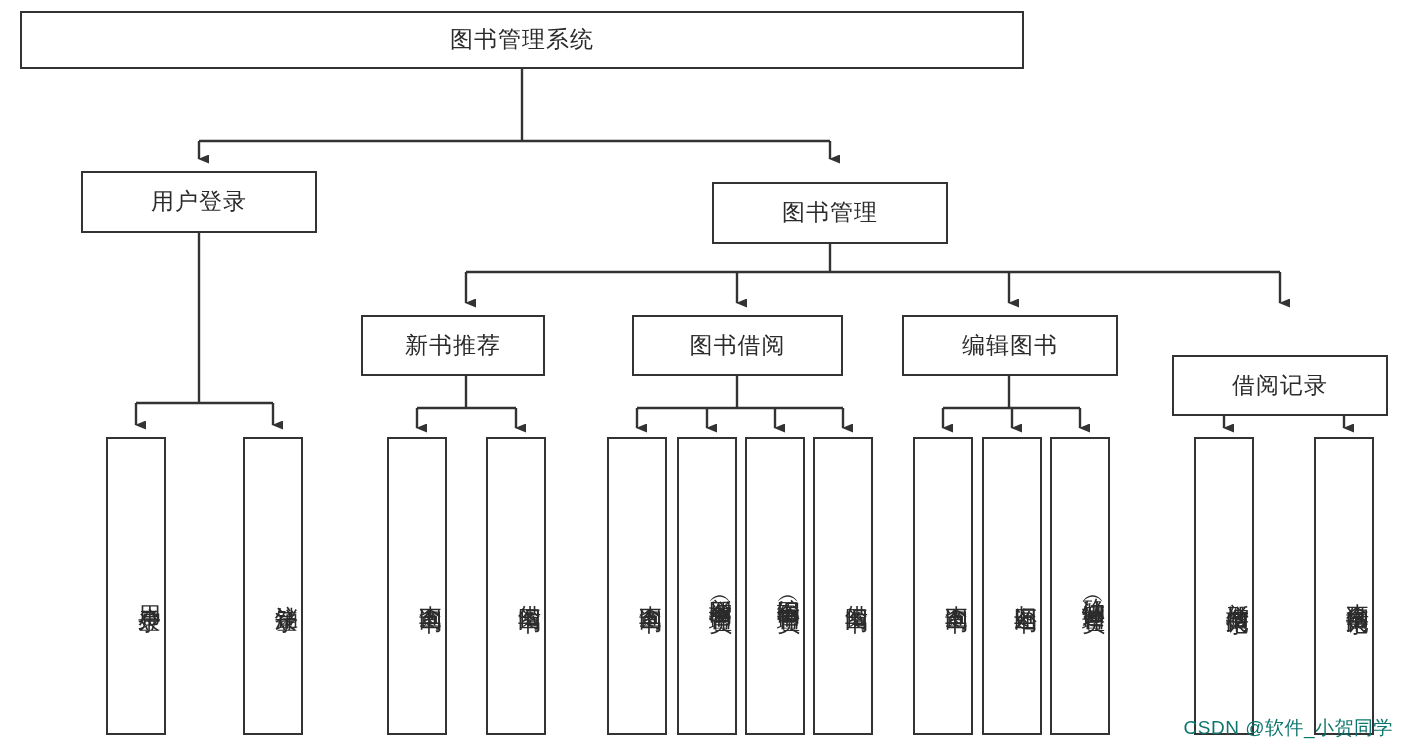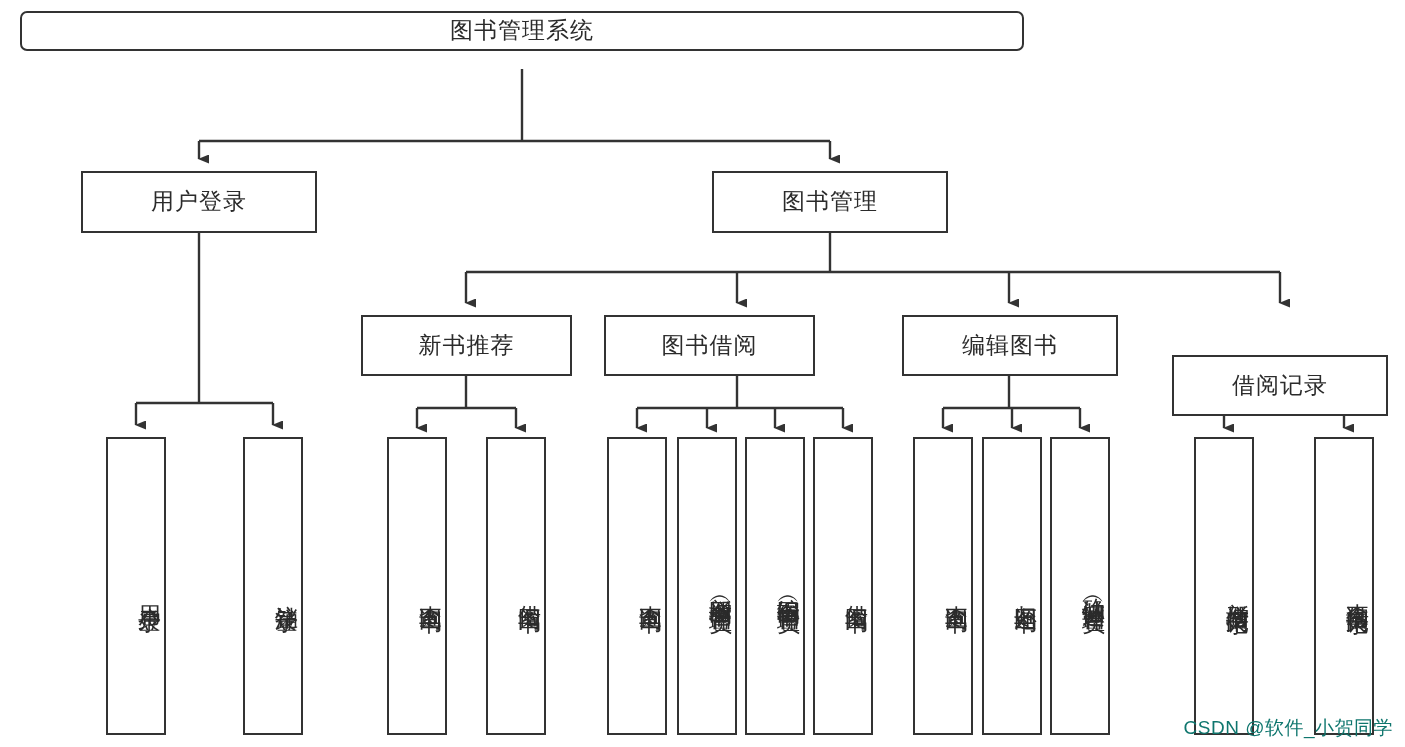--- a/index.html
+++ b/index.html
@@ -117,35 +117,35 @@
       <path d="M1012,408 L1012,428" marker-end="url(#arrowhead)"></path>
       <path d="M1080,408 L1080,428" marker-end="url(#arrowhead)"></path>
 
       <path d="M1280,376 L1280,408"></path>
       <path d="M1224,408 L1344,408"></path>
       <path d="M1224,408 L1224,428" marker-end="url(#arrowhead)"></path>
       <path d="M1344,408 L1344,428" marker-end="url(#arrowhead)"></path>
     </g>
   </svg>
 
-  <div class="node node-h" style="left:20px; top:11px; width:1004px; height:40px;border-radius:7px;">
+  <div class="node node-h" style="left:20px; top:11px; width:1004px; height:58px;">
     <span>图书管理系统</span>
   </div>
 
   <div class="node node-h" style="left:81px; top:171px; width:236px; height:62px;">
     <span>用户登录</span>
   </div>
-  <div class="node node-h" style="left:712px; top:171px; width:236px; height:62px;">
+  <div class="node node-h" style="left:712px; top:182px; width:236px; height:62px;">
     <span>图书管理</span>
   </div>
 
-  <div class="node node-h" style="left:361px; top:315px; width:211px; height:61px;">
+  <div class="node node-h" style="left:361px; top:315px; width:184px; height:61px;">
     <span>新书推荐</span>
   </div>
-  <div class="node node-h" style="left:604px; top:315px; width:211px; height:61px;">
+  <div class="node node-h" style="left:632px; top:315px; width:211px; height:61px;">
     <span>图书借阅</span>
   </div>
   <div class="node node-h" style="left:902px; top:315px; width:216px; height:61px;">
     <span>编辑图书</span>
   </div>
   <div class="node node-h" style="left:1172px; top:315px; width:216px; height:61px;margin-top:40px;">
     <span>借阅记录</span>
   </div>
 
   <div class="node node-v" style="left:106px; top:437px; width:60px; height:298px;">

